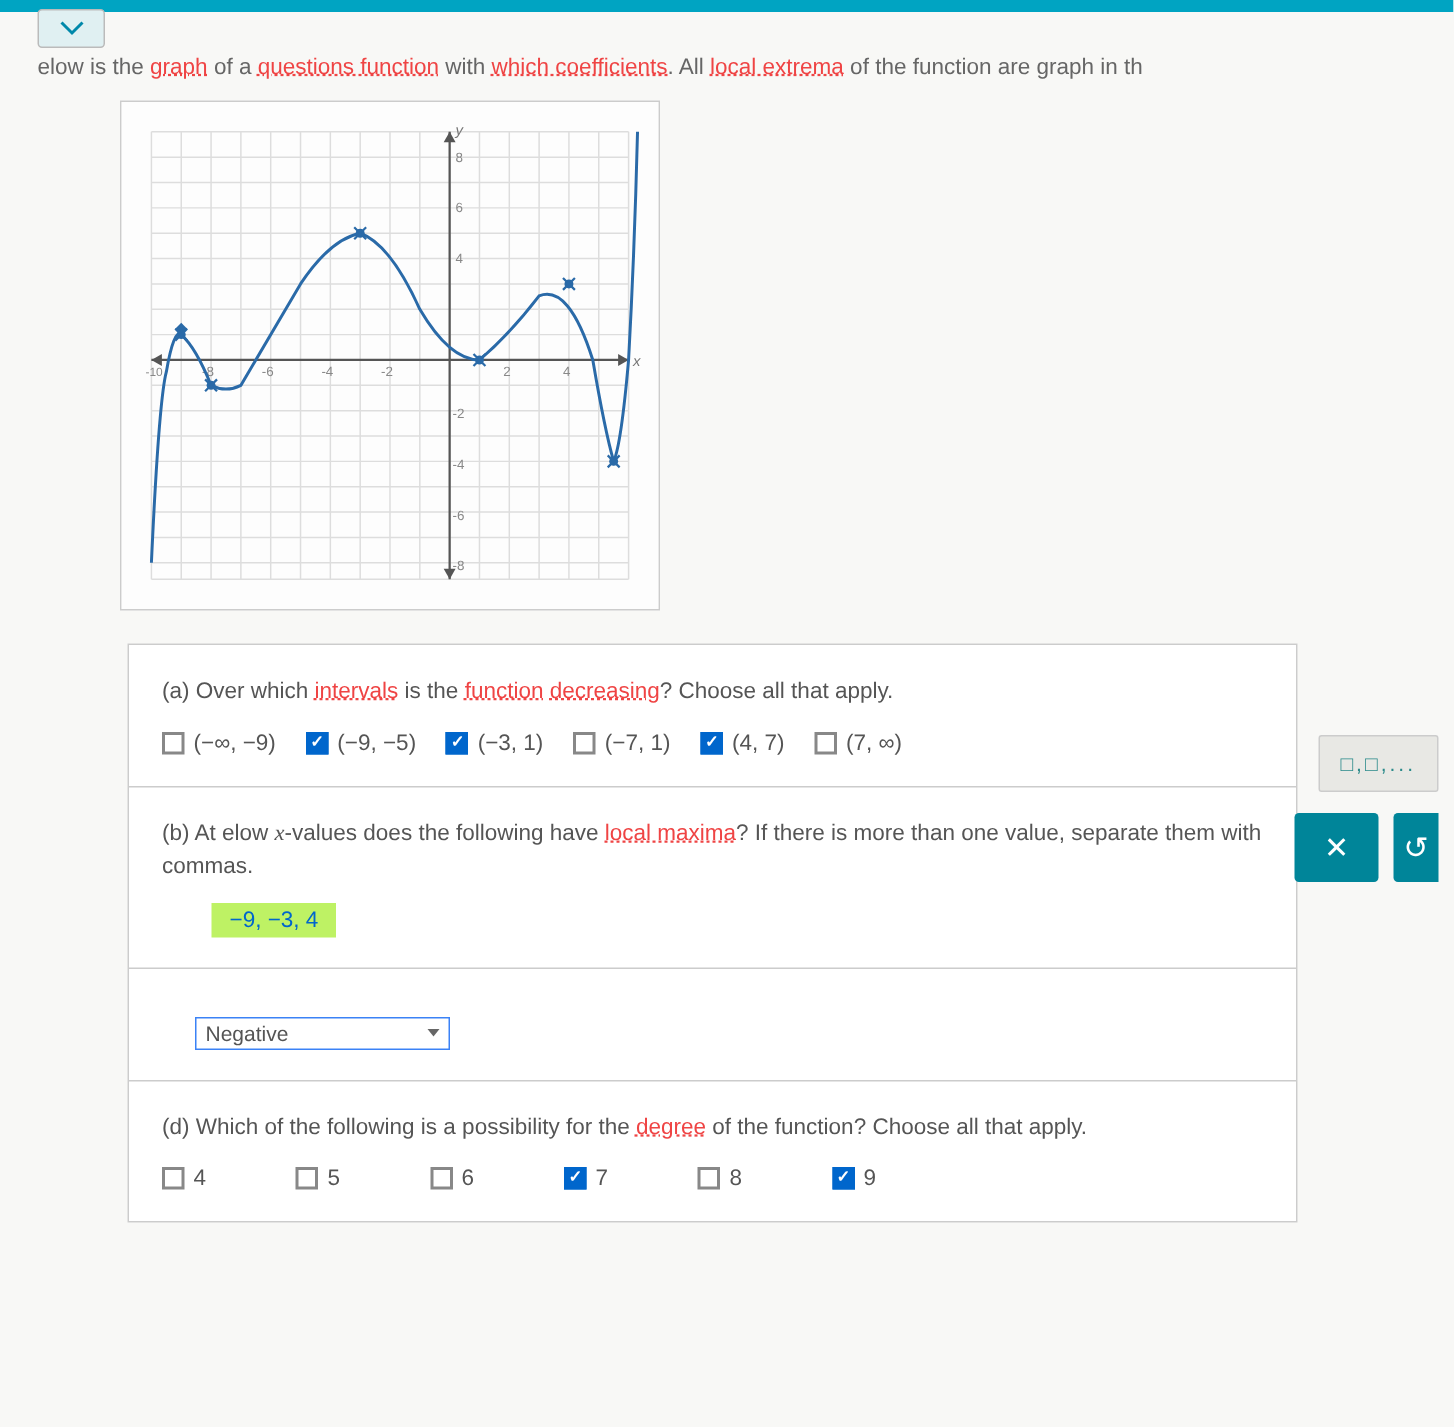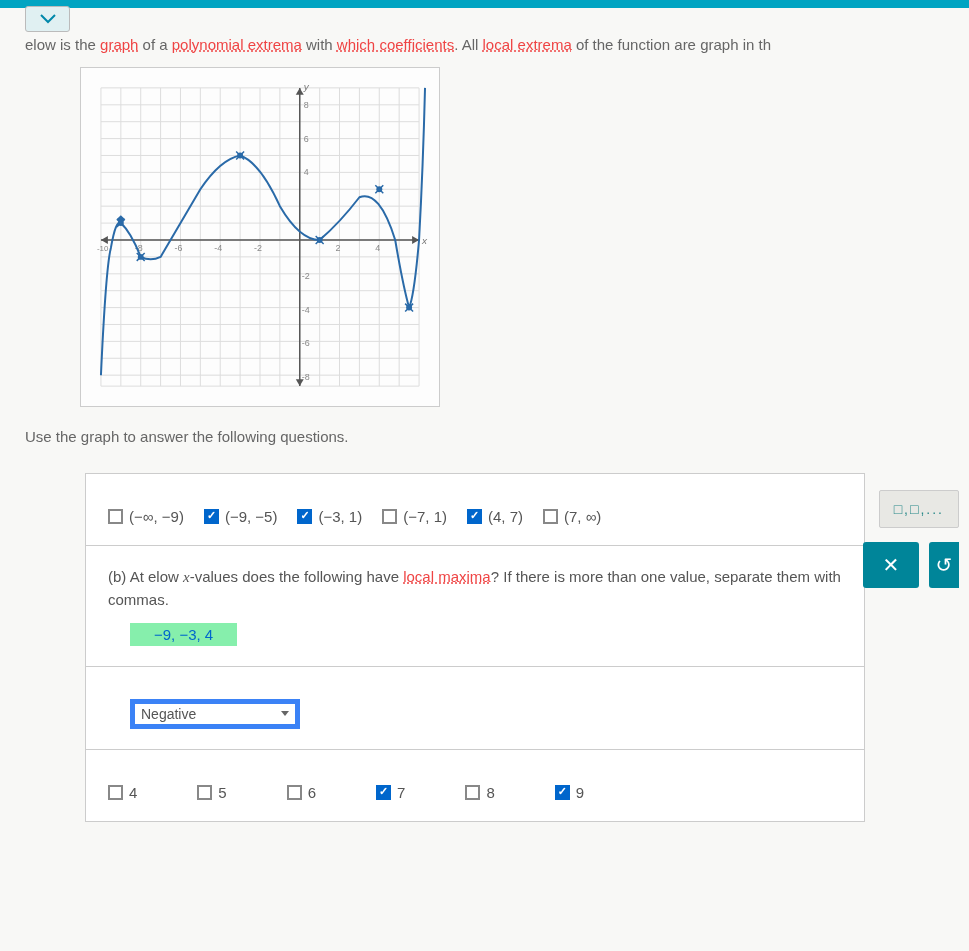--- a/index.html
+++ b/index.html
@@ -14,42 +14,42 @@
 .instr{font-size:15px;color:#666;margin:0 0 28px 0}
 .qbox{border:1px solid #ccc;background:#fff;width:780px;margin-left:60px}
 .qsec{border-bottom:1px solid #ccc;padding:20px 22px}
 .qsec:last-child{border-bottom:none}
 .qtext{font-size:15px;color:#555;line-height:1.5}
 .opts{margin-top:14px;display:flex;gap:20px;flex-wrap:wrap;align-items:center}
 .opt{display:inline-flex;align-items:center;gap:6px;font-size:15px}
 .cb{width:15px;height:15px;border:2px solid #888;background:#fff;display:inline-block;vertical-align:middle;position:relative}
 .cb.checked{background:#0066cc;border-color:#0066cc}
 .cb.checked::after{content:"✓";color:#fff;font-size:11px;font-weight:bold;position:absolute;top:-2px;left:1px}
-.answer-input{display:inline-block;background:#86efac;padding:3px 24px;margin-top:12px;margin-left:22px;color:#0066cc;font-size:15px}
-.select{border:5px solid #3b82f6;background:#fff;padding:2px 22px 2px 6px;font-size:14px;position:relative;display:inline-block;margin-top:12px;margin-left:22px;min-width:170px}
+.answer-input{display:inline-block;background:#bef264;padding:3px 12px;margin-top:12px;margin-left:33px;color:#0066cc;font-size:15px}
+.select{border:1px solid #3b82f6;background:#fff;padding:2px 22px 2px 6px;font-size:14px;position:relative;display:inline-block;margin-top:12px;margin-left:22px;min-width:170px}
 .select::after{content:"";position:absolute;right:6px;top:7px;border-left:4px solid transparent;border-right:4px solid transparent;border-top:5px solid #666}
 .sidebtns{position:absolute;right:10px;top:490px;display:flex;flex-direction:column;gap:14px;align-items:flex-end}
 .toolbtn{background:#e8e8e4;border:1px solid #ccc;padding:10px 14px;color:#2a8a8a;font-size:14px;letter-spacing:2px;border-radius:2px}
 .actionrow{display:flex;gap:10px}
 .actbtn{background:#008599;color:#fff;width:56px;height:46px;display:flex;align-items:center;justify-content:center;font-size:20px;border-radius:3px}
 .ital{font-style:italic;font-family:Georgia,serif}
 </style>
 </head>
 <body>
 
 <div class="topbar"></div>
 <div class="dropdown-tab">
   <svg width="16" height="10">
       <path d="M1 1 L8 8 L15 1" stroke="#0088aa" stroke-width="2" fill="none"></path>
     </svg>
 </div>
 
 <div class="content">
   <p class="intro">
-    <span>elow is the </span><span class="term">graph</span><span> of a </span><span class="term">polynomial extrema</span><span> with </span><span class="term">which coefficients</span><span>. All </span><span class="term">local extrema</span><span> of the function are graph in th</span>
+    <span>elow is the </span><span class="term">graph</span><span> of a </span><span class="term">questions function</span><span> with </span><span class="term">which coefficients</span><span>. All </span><span class="term">local extrema</span><span> of the function are graph in th</span>
   </p>
 
   <div class="graph-wrap">
     <svg class="graph" width="360" height="340" viewBox="0 0 360 340">
       <rect x="0" y="0" width="360" height="340" fill="#fdfdfd"></rect>
       <g stroke="#ddd" stroke-width="1">
         <line x1="20" y1="20" x2="20" y2="320"></line>
           <line x1="40" y1="20" x2="40" y2="320"></line>
           <line x1="60" y1="20" x2="60" y2="320"></line>
           <line x1="80" y1="20" x2="80" y2="320"></line>
@@ -120,24 +120,24 @@
         <circle cx="240" cy="173" r="3"></circle>
           <path d="M236 169 L244 177 M244 169 L236 177" stroke="#2a6aa8" stroke-width="1.5"></path>
         <circle cx="300" cy="122" r="3"></circle>
           <path d="M296 118 L304 126 M304 118 L296 126" stroke="#2a6aa8" stroke-width="1.5"></path>
         <circle cx="330" cy="241" r="3"></circle>
           <path d="M326 237 L334 245 M334 237 L326 245" stroke="#2a6aa8" stroke-width="1.5"></path>
       </g>
     </svg>
   </div>
 
-  <p class="instr">Use the graph to answer the following questions.</p>
 
   <div class="qbox">
     <div class="qsec">
+      <p class="qtext"><span>(a) Over which </span><span class="term">intervals</span><span> is the </span><span class="term">function</span><span> </span><span class="term">decreasing</span><span>? Choose all that apply.</span></p>
       <div class="opts" id="qa-opts">
           <span class="opt">
             <span class="cb"></span>
             <span>(−∞, −9)</span>
           </span>
           <span class="opt">
             <span class="cb checked"></span>
             <span>(−9, −5)</span>
           </span>
           <span class="opt">
@@ -162,20 +162,21 @@
     <div class="qsec">
       <p class="qtext"><span>(b) At elow </span><span class="ital">x</span><span>-values does the following have </span><span class="term">local maxima</span><span>? If there is more than one value, separate them with commas.</span></p>
       <span class="answer-input">−9, −3, 4</span>
     </div>
 
     <div class="qsec">
       <span class="select">Negative</span>
     </div>
 
     <div class="qsec">
+      <p class="qtext"><span>(d) Which of the following is a possibility for the </span><span class="term">degree</span><span> of the function? Choose all that apply.</span></p>
       <div class="opts" id="qd-opts" style="gap:60px">
           <span class="opt">
             <span class="cb"></span>
             <span>4</span>
           </span>
           <span class="opt">
             <span class="cb"></span>
             <span>5</span>
           </span>
           <span class="opt">

